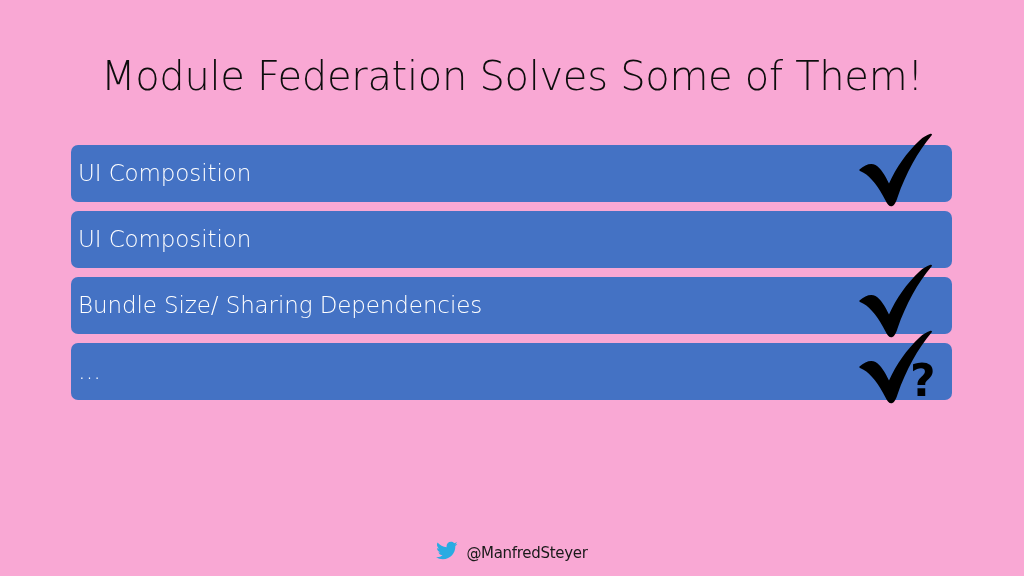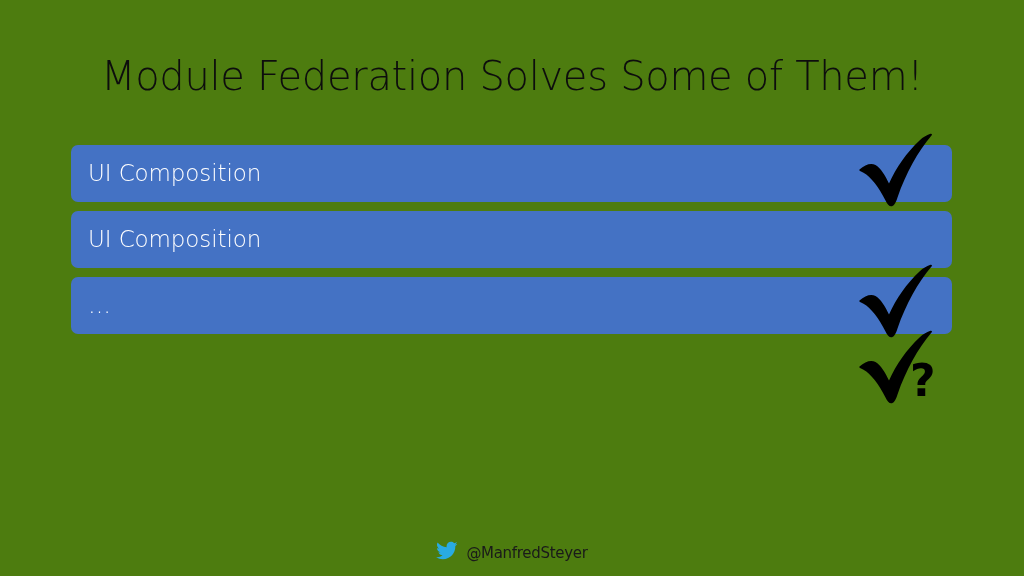--- a/index.html
+++ b/index.html
@@ -47,21 +47,21 @@
     position: relative;
     width: 881px;
     height: 57px;
     border-radius: 7px;
     margin-bottom: 9px;
     box-sizing: border-box;
     display: flex;
     align-items: center;
   }
   .bar-label {
-    padding-left: 17px;
+    padding-left: 7px;
     color: #ffffff;
     font-family: "DejaVu Sans", sans-serif;
     font-size: 23px;
     font-weight: 300;
     letter-spacing: -0.1px;
     white-space: nowrap;
     line-height: 1;
   }
   .bar-label.ellipsis {
     font-size: 23px;
@@ -96,34 +96,37 @@
     font-size: 15px;
     font-weight: 400;
     color: #1a1a1a;
     letter-spacing: -0.3px;
     white-space: nowrap;
   }
 </style>
 </head>
 <body>
 
-<div class="slide" style="background: #4d7c0f;">
+<div class="slide" style="background: #f9a8d4;">
 
   <div class="slide-title" style="color: rgb(13, 13, 13);">Module Federation Solves Some of Them!</div>
 
   <div class="bar-stack">
 
     <div class="bar" style="background: rgb(68, 114, 196);">
       <span class="bar-label" style="color: rgb(255, 255, 255);">UI Composition</span>
     </div>
 
     <div class="bar" style="background: rgb(68, 114, 196);">
       <span class="bar-label" style="color: rgb(255, 255, 255);">UI Composition</span>
     </div>
 
+    <div class="bar" style="background: rgb(68, 114, 196);">
+      <span class="bar-label" style="color: rgb(255, 255, 255);">Bundle Size/ Sharing Dependencies</span>
+    </div>
 
 
     <div class="bar" style="background: rgb(68, 114, 196);">
       <span class="bar-label ellipsis" style="color: rgb(255, 255, 255);">…</span>
     </div>
 
   </div>
 
   <div class="mark mark-1">
     <svg width="78" height="74" viewBox="0 0 78 74" aria-hidden="true">

